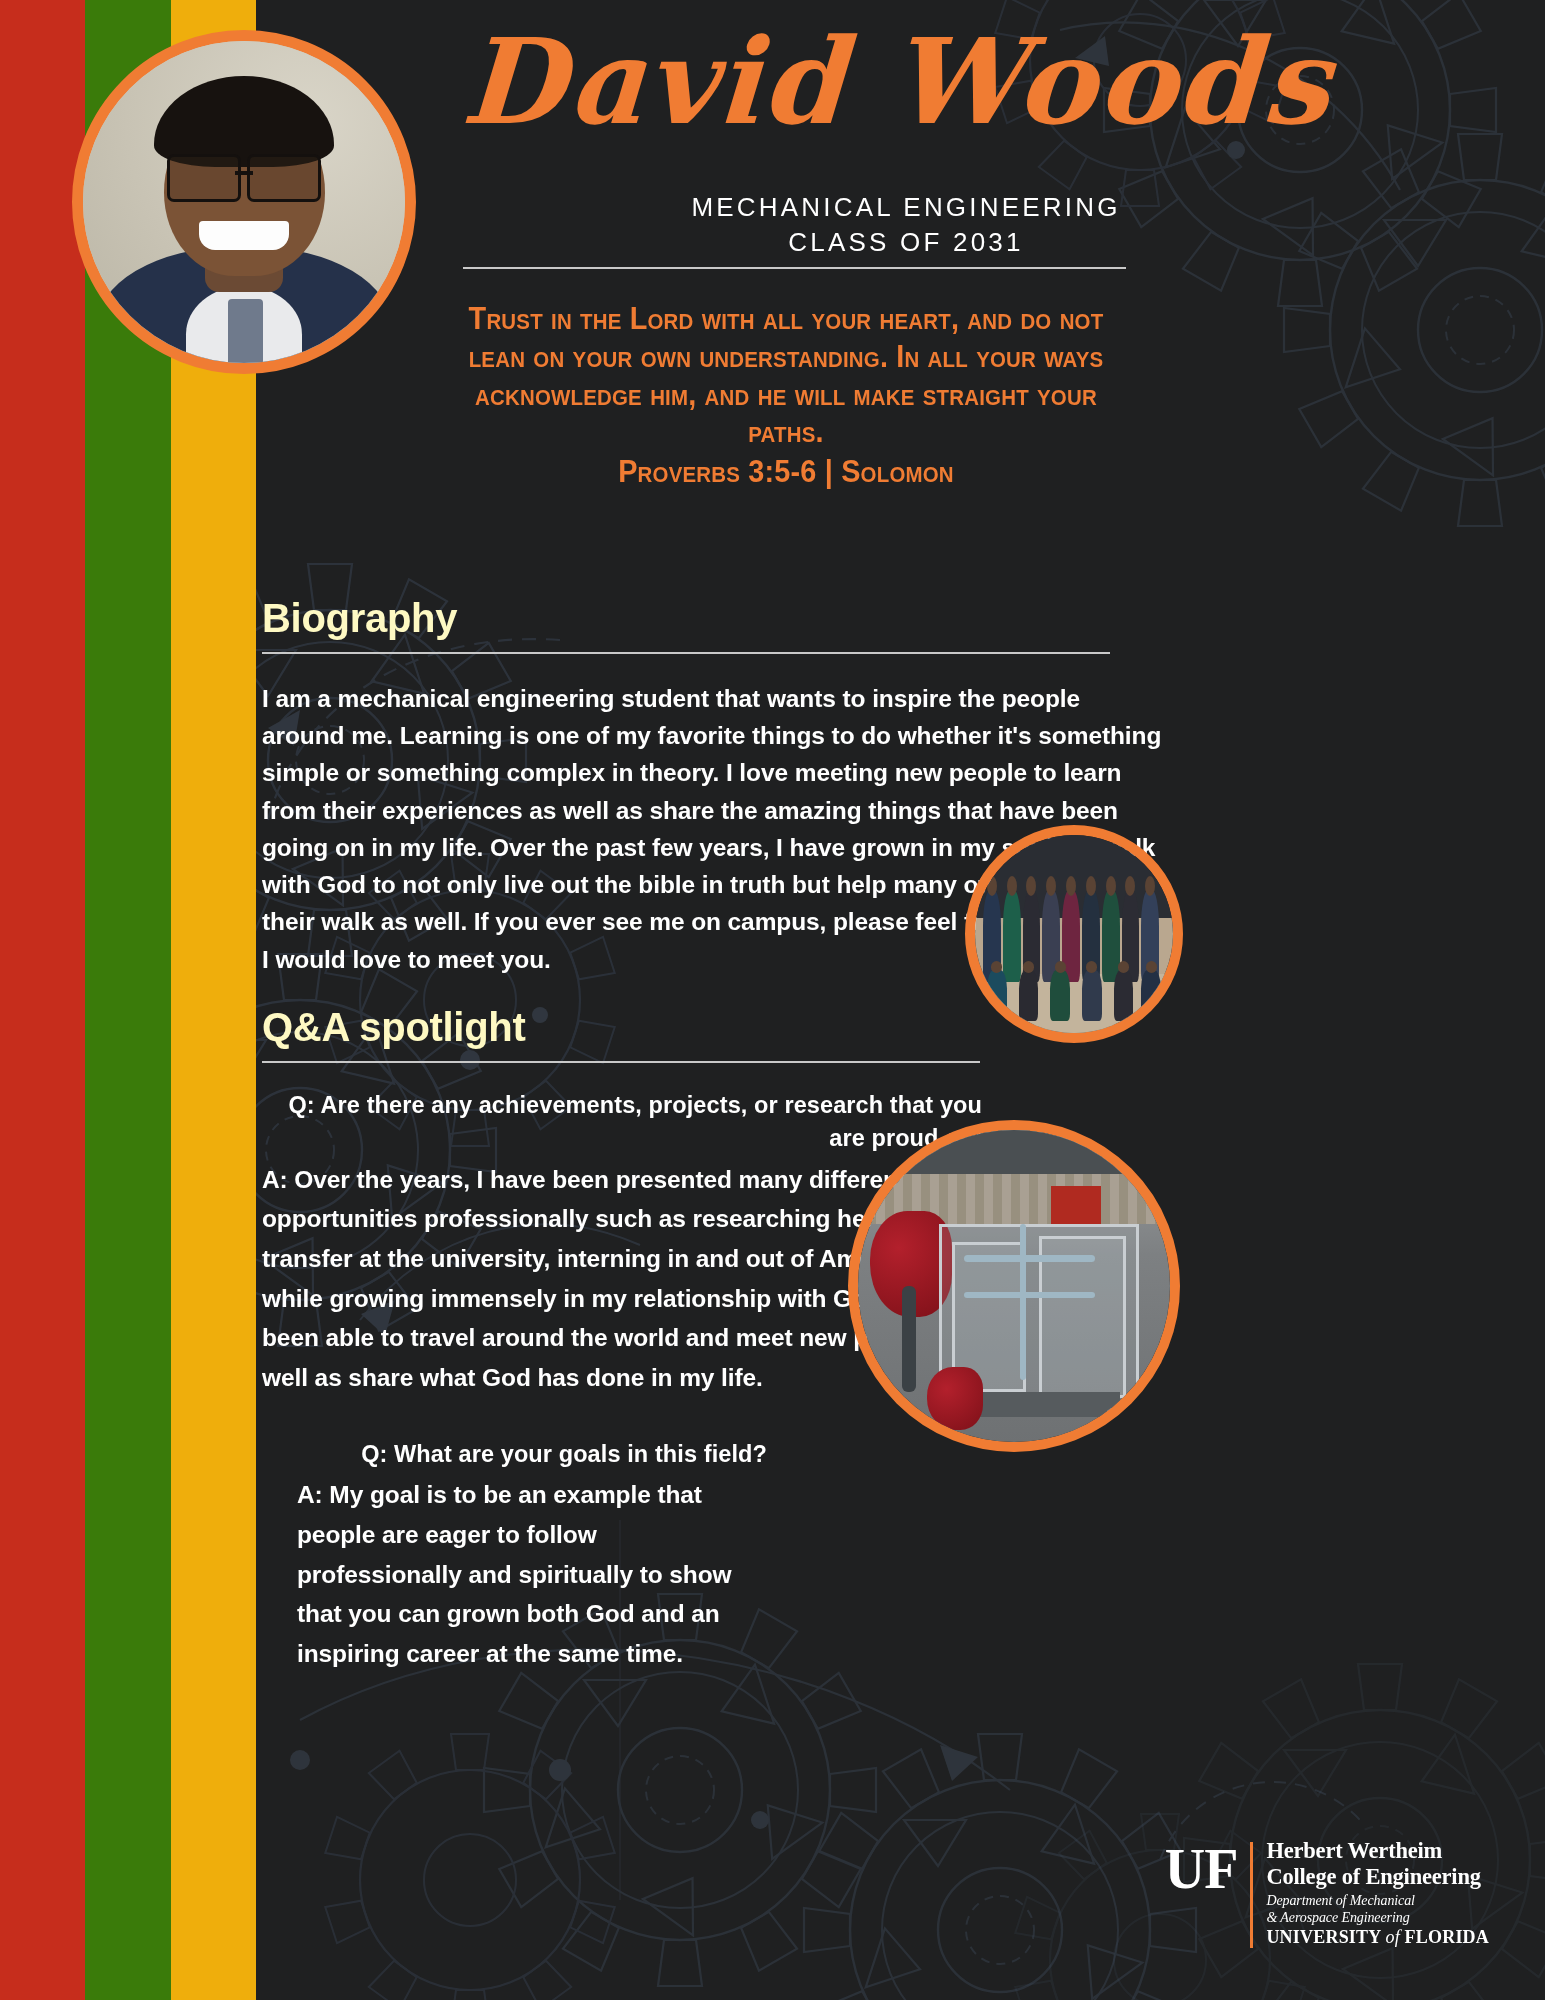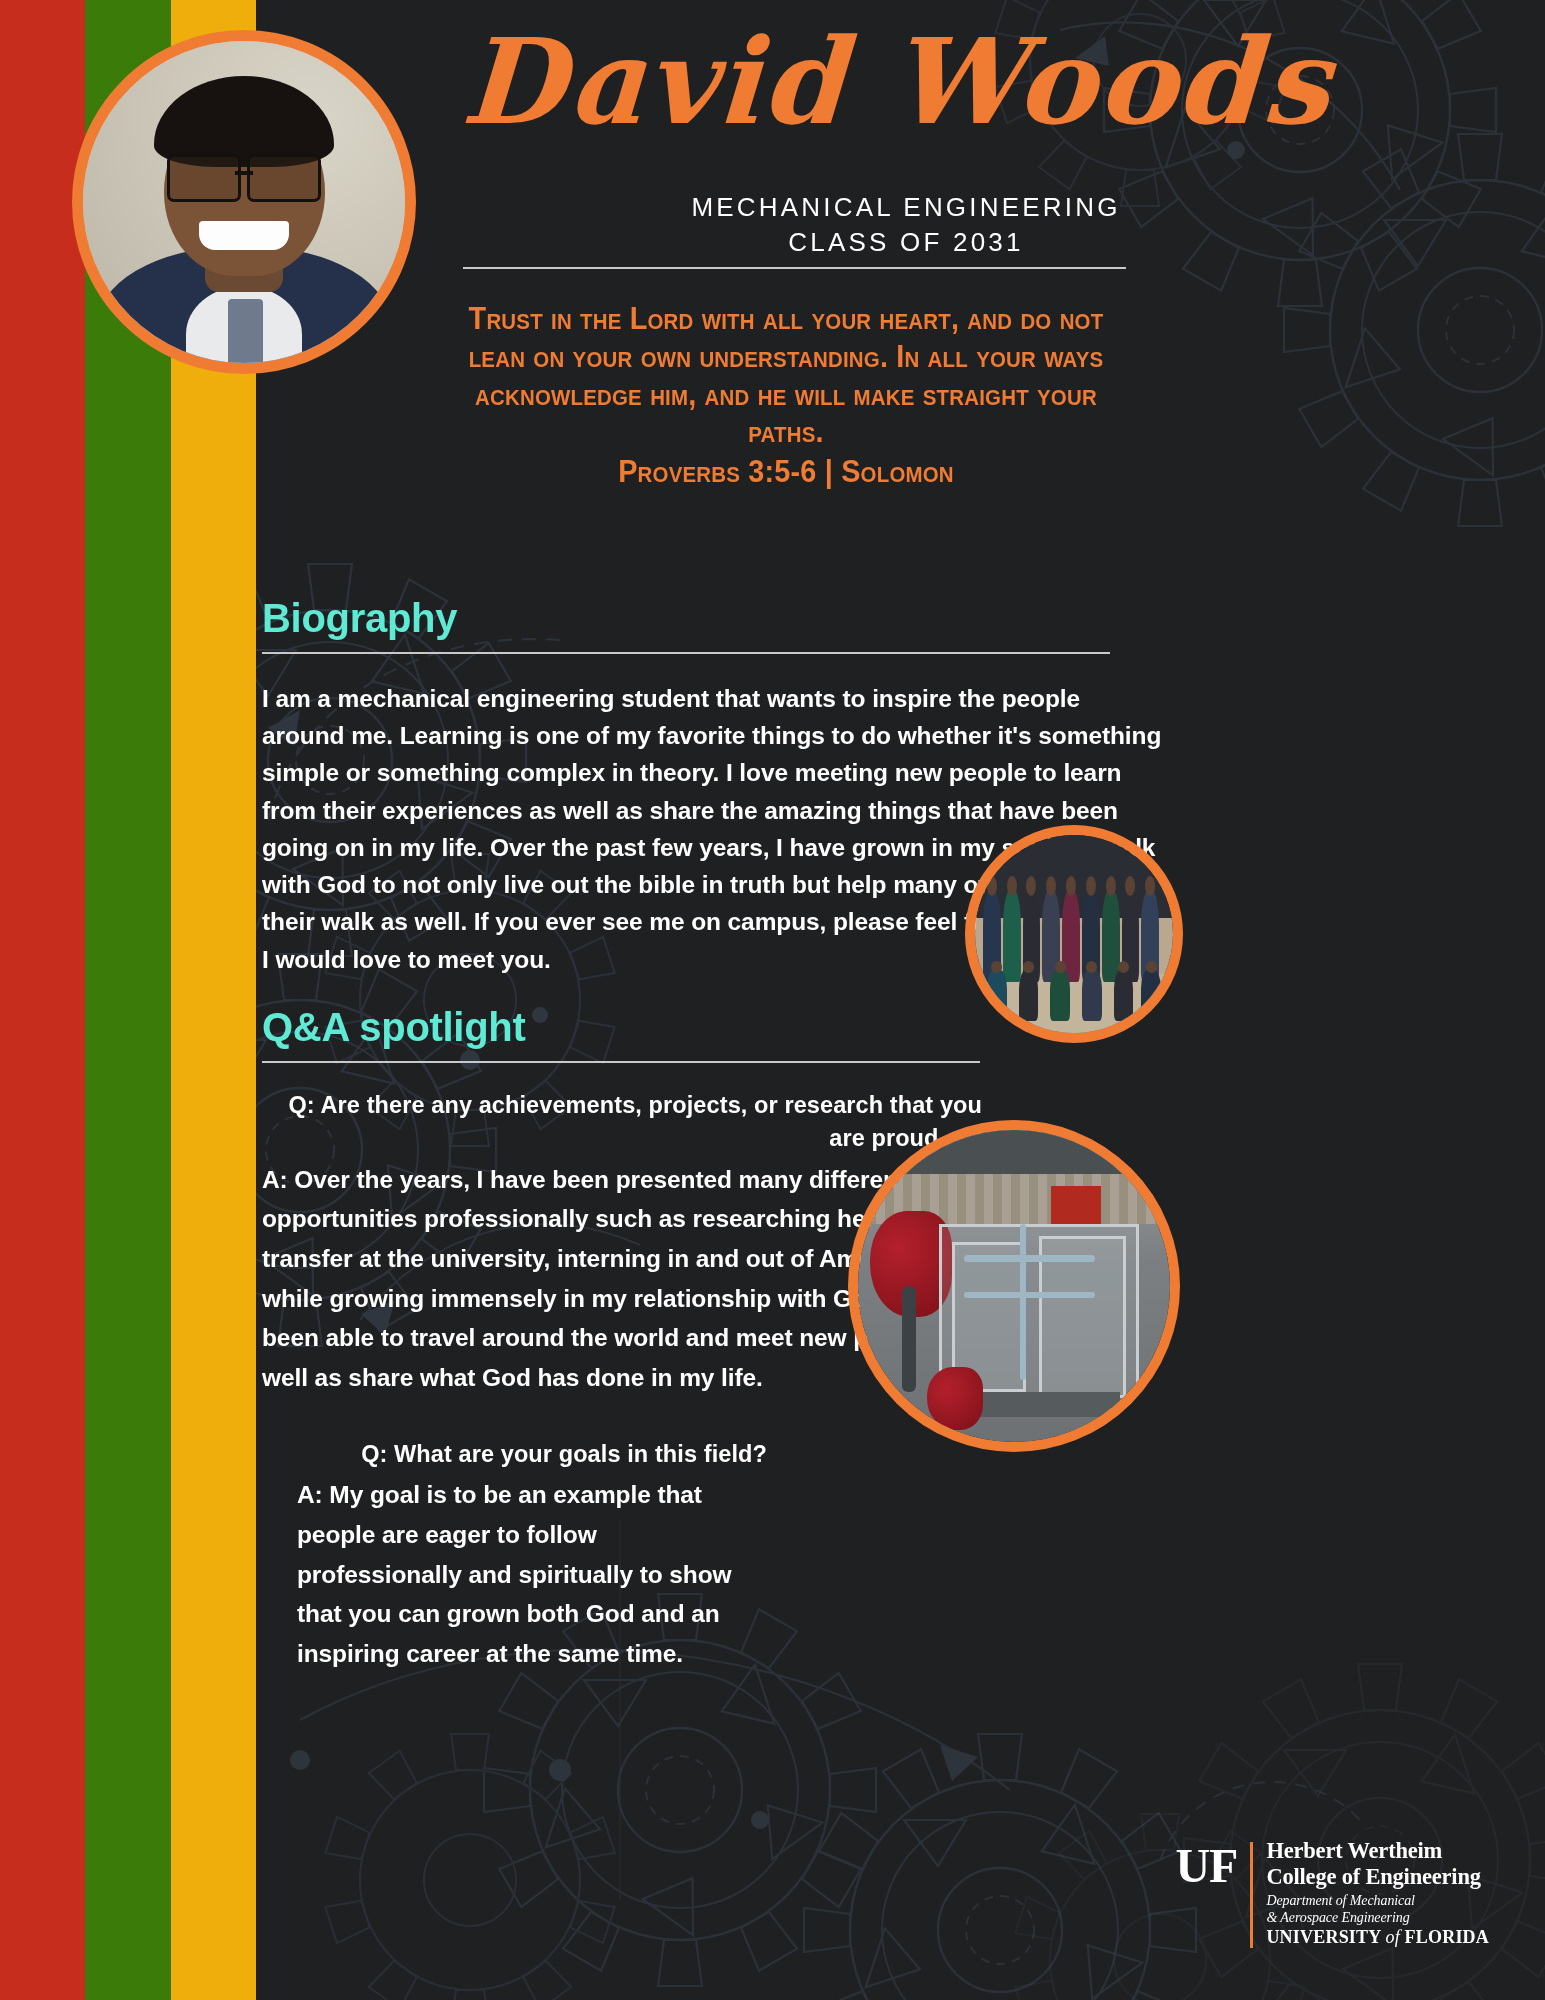--- a/index.html
+++ b/index.html
@@ -85,21 +85,21 @@
   .portrait .lens{position:absolute;top:0;width:44%;height:100%;
       border:3.5px solid #14100e;border-radius:7px;background:rgba(60,42,30,.28);}
   .portrait .lens.l{left:0;} .portrait .lens.r{right:0;}
   .portrait .bridge{position:absolute;left:44%;top:42%;width:12%;height:3.5px;background:#14100e;}
   .portrait .smile{position:absolute;left:36%;top:56%;width:28%;height:9%;
       background:#fdfdfd;border-radius:4px 4px 16px 16px;}
 
   
   .section{position:absolute;z-index:4;}
   .sec-head{
-    color:#5eead4;font-weight:bold;font-size:40px;letter-spacing:-.3px;
+    color:#fef9c3;font-weight:bold;font-size:40px;letter-spacing:-.3px;
   }
   .sec-rule{height:2px;background:#c9c9c9;margin-top:11px;}
   .body-text{
     color:#ffffff;font-size:24.5px;line-height:1.52;font-weight:bold;
     letter-spacing:-.1px;
   }
   .q-text{
     color:#ffffff;font-size:23.5px;line-height:1.42;font-weight:bold;
     letter-spacing:.1px;
     text-align:right;
@@ -139,21 +139,21 @@
      background:radial-gradient(circle at 35% 35%,#b3202c,#7d1018);border-radius:46% 34% 40% 50%;}
   .lab-tube{position:absolute;background:#9fb7c4;border-radius:6px;}
   .lab-dark{position:absolute;background:#2c2f31;}
 
   
   #uf-logo{
     position:absolute;right:56px;bottom:52px;z-index:9;
     display:flex;align-items:flex-start;gap:13px;color:#ffffff;
   }
   .uf-mark{
-    font-family:"Liberation Serif", serif;font-weight:bold;font-size:48px;
+    font-family:"Liberation Serif", serif;font-weight:bold;font-size:56px;
     line-height:.96;letter-spacing:-1px;padding-top:5px;
   }
   .uf-bar{width:3px;align-self:stretch;background:#F07C33;margin-top:4px;}
   .uf-lines{font-family:"Liberation Serif", serif;}
   .uf-l1{font-size:22.5px;font-weight:bold;line-height:1.14;letter-spacing:-.2px;}
   .uf-l2{font-size:14px;font-style:italic;line-height:1.2;margin-top:4px;letter-spacing:-.1px;}
   .uf-l3{font-size:18px;font-weight:bold;margin-top:0;letter-spacing:.2px;}
   .uf-l3 em{font-style:italic;font-weight:normal;}
 </style>
 </head>

